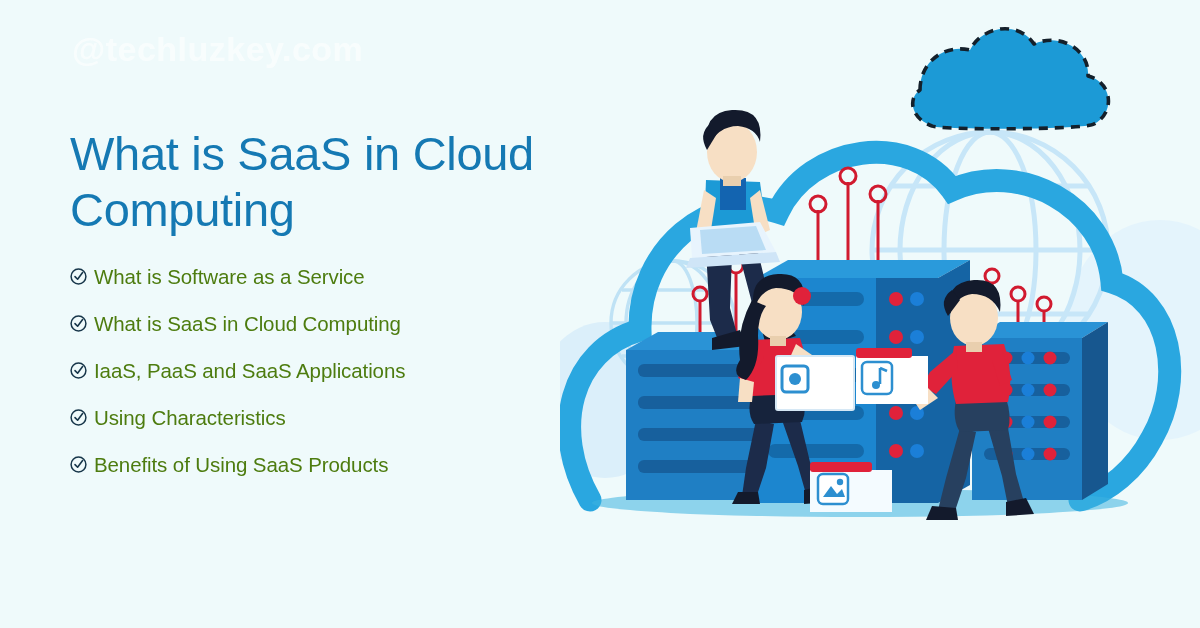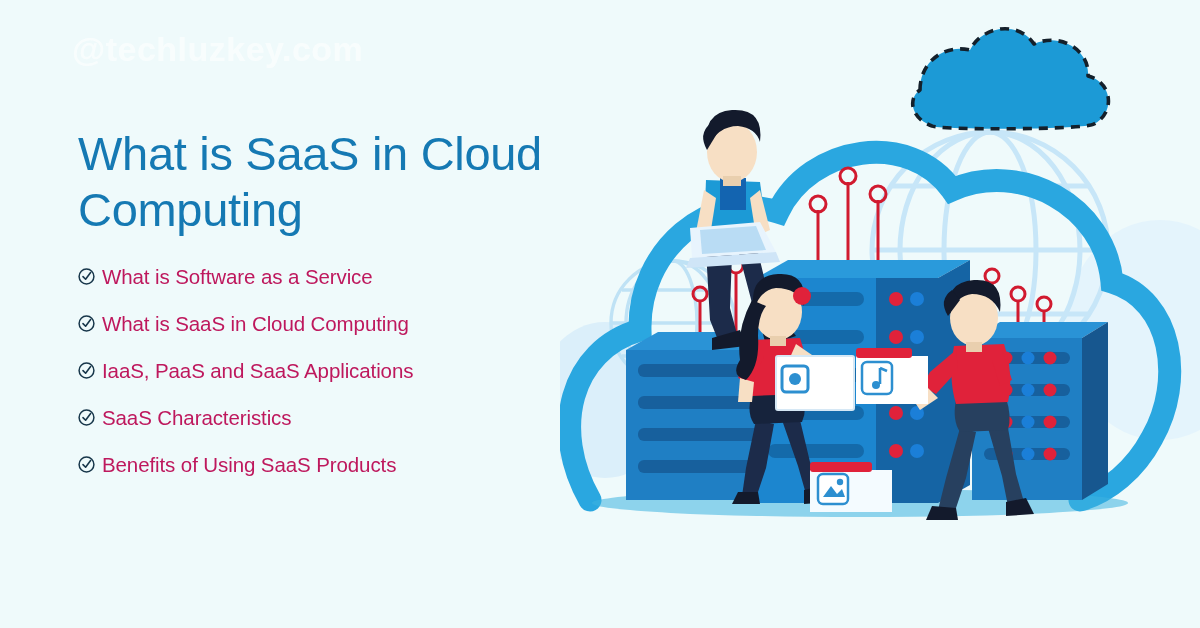--- a/index.html
+++ b/index.html
@@ -32,40 +32,40 @@
     letter-spacing: 0.5px;
     color: #ffffff;
     opacity: 0.62;
     white-space: nowrap;
     user-select: none;
   }
 
   
   .left-col {
     position: absolute;
-    left: 78px;
+    left: 70px;
     top: 126px;
     width: 470px;
   }
   .title {
     font-size: 47px;
     line-height: 56px;
     font-weight: 400;
     color: #1579b3;
     letter-spacing: -0.3px;
   }
   .bullet-list {
     margin-top: 26px;
     list-style: none;
   }
   .bullet-item {
     display: flex;
     align-items: flex-start;
     margin-bottom: 21px;
-    color: #be185d;
+    color: #4d7c0f;
     font-size: 20.5px;
     line-height: 26px;
     letter-spacing: -0.1px;
   }
   .bullet-item:nth-child(3) { }
   .bullet-icon {
     flex: 0 0 auto;
     width: 17px;
     height: 17px;
     margin-right: 7px;
@@ -127,21 +127,21 @@
         <span class="bullet-text">IaaS, PaaS and SaaS Applications</span>
       </li>
 
       <li class="bullet-item">
         <span class="bullet-icon">
           <svg width="17" height="17" viewBox="0 0 17 17">
             <circle cx="8.5" cy="8.5" r="7.4" fill="none" stroke="#17364a" stroke-width="1.5"></circle>
             <path d="M5 8.6 L7.6 11.2 L12.6 4.6" fill="none" stroke="#17364a" stroke-width="1.6" stroke-linecap="round" stroke-linejoin="round"></path>
           </svg>
         </span>
-        <span class="bullet-text">SaaS Characteristics</span>
+        <span class="bullet-text">Using Characteristics</span>
       </li>
 
       <li class="bullet-item">
         <span class="bullet-icon">
           <svg width="17" height="17" viewBox="0 0 17 17">
             <circle cx="8.5" cy="8.5" r="7.4" fill="none" stroke="#17364a" stroke-width="1.5"></circle>
             <path d="M5 8.6 L7.6 11.2 L12.6 4.6" fill="none" stroke="#17364a" stroke-width="1.6" stroke-linecap="round" stroke-linejoin="round"></path>
           </svg>
         </span>
         <span class="bullet-text">Benefits of Using SaaS Products</span>

